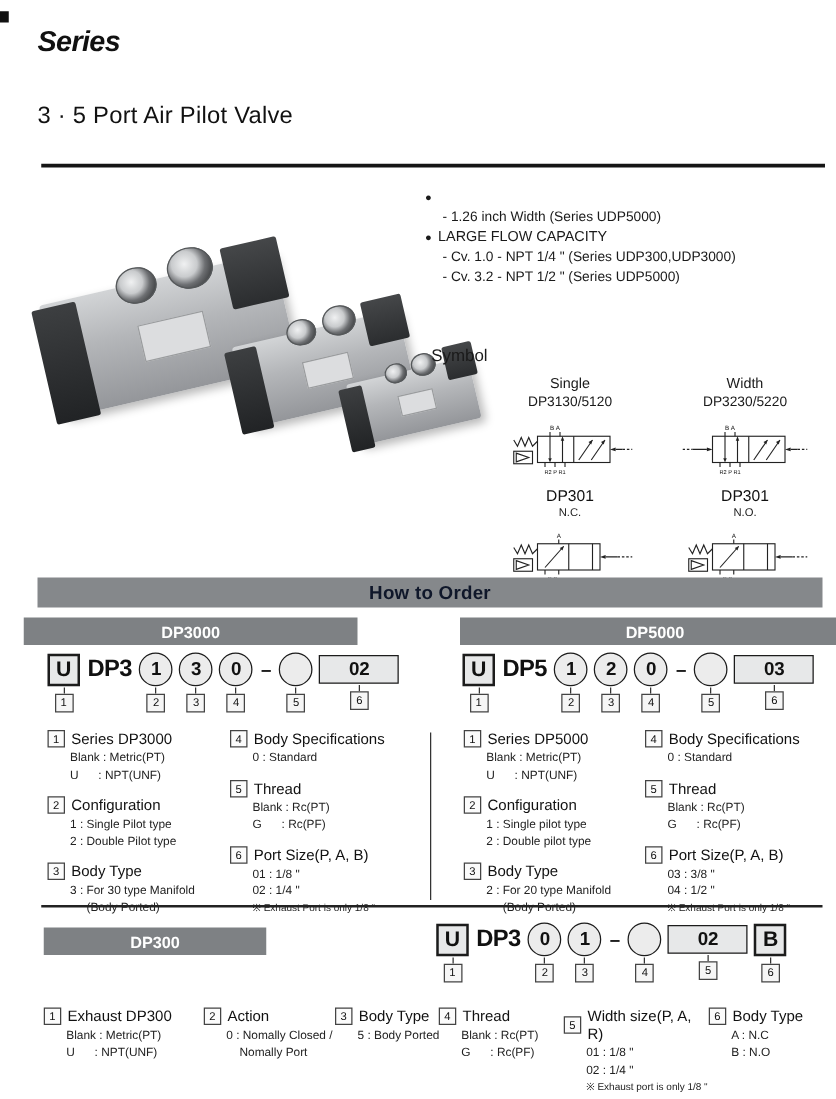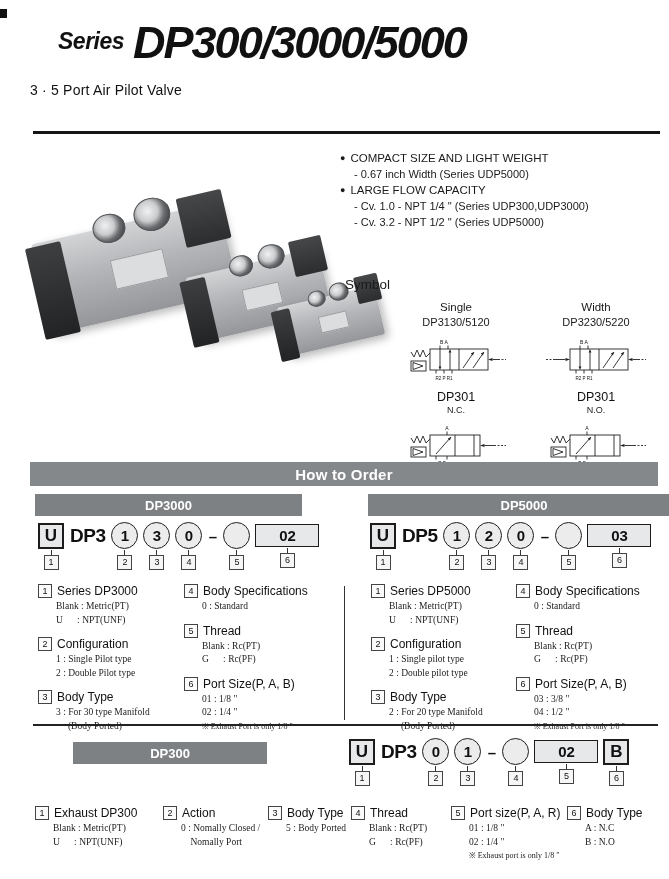--- a/index.html
+++ b/index.html
@@ -2,24 +2,24 @@
 <html><head>
 <meta charset="utf-8">
 <style>
   html,body{margin:0;padding:0;background:#fff;}
   body{width:669px;height:879px;font-family:"Liberation Sans",sans-serif;color:#111;}
   .page{position:absolute;left:0;top:0;width:669px;height:879px;background:#fff;overflow:hidden;}
 
   .corner-mark{position:absolute;left:0;top:9px;width:7px;height:9px;background:#111;}
 
   
-  .header-row{position:absolute;left:30px;top:20px;display:flex;align-items:center;gap:9px;margin-left:28px;}
+  .header-row{position:absolute;left:30px;top:20px;display:flex;align-items:flex-end;gap:9px;}
   .hdr-series{font-style:italic;font-weight:600;font-size:23px;letter-spacing:-0.5px;padding-bottom:3px;}
   .hdr-title{font-style:italic;font-weight:700;font-size:45px;letter-spacing:-2px;line-height:1;}
-  .hdr-sub{position:absolute;left:30px;top:82px;font-size:14px;letter-spacing:0.2px;}
+  .hdr-sub{position:absolute;left:30px;top:82px;font-size:19px;letter-spacing:0.2px;}
   .hdr-rule{position:absolute;left:33px;top:131px;width:627px;height:3px;background:#151515;}
 
   
   .features{position:absolute;left:340px;top:150px;width:326px;}
   .feat-label{display:flex;align-items:center;gap:5px;font-size:11.5px;line-height:16px;color:#1a1a1a;}
   .feat-label .bullet{font-size:9px;}
   .feat-detail{margin-left:14px;font-size:11px;line-height:16px;color:#1a1a1a;}
 
   
   .photo{position:absolute;left:35px;top:198px;width:312px;height:172px;}
@@ -52,26 +52,26 @@
   .sym-grid{position:absolute;left:398px;top:300px;width:256px;display:flex;gap:24px;}
   .sym-col{width:124px;display:flex;flex-direction:column;align-items:center;}
   .sym-type{font-size:11.5px;line-height:15px;color:#1a1a1a;}
   .sym-model{font-size:11px;line-height:15px;color:#1a1a1a;}
   .sym{margin-top:7px;}
   .sym301{margin-top:6px;font-size:12.5px;line-height:15px;}
   .sym-mode{font-size:9px;line-height:11px;color:#1a1a1a;}
 
   
   .hto-bar{position:absolute;left:30px;top:462px;width:628px;height:24px;background:#85888b;
-    color:#ffffff;font-weight:700;font-size:15px;display:flex;align-items:center;justify-content:center;letter-spacing:0.2px;}
+    color:#0f172a;font-weight:700;font-size:15px;display:flex;align-items:center;justify-content:center;letter-spacing:0.2px;}
   .sub-bar{position:absolute;height:22px;background:#7e8184;color:#fff;font-weight:700;font-size:13px;
     display:flex;align-items:center;justify-content:center;}
-  .bar-3000{left:35px;top:494px;width:267px;}
+  .bar-3000{left:19px;top:494px;width:267px;}
   .bar-5000{left:368px;top:494px;width:312px;}
-  .bar-300{left:35px;top:742px;width:194px;margin-left:38px;}
+  .bar-300{left:35px;top:742px;width:178px;}
 
   
   .code-row{position:absolute;display:flex;align-items:flex-start;gap:5px;}
   .code-3000{left:38px;top:520px;}
   .code-5000{left:370px;top:520px;}
   .code-300{left:349px;top:736px;}
   .unit{display:flex;flex-direction:column;align-items:center;}
   .u-main{height:32px;display:flex;align-items:center;justify-content:center;font-weight:700;color:#111;box-sizing:border-box;}
   .unit.ubox .u-main{width:26px;height:26px;border:2px solid #1c1c1c;background:#e7e8e9;font-size:17px;margin-top:3px;}
   .unit.label .u-main{font-size:19px;letter-spacing:-0.5px;padding:0 1px;}
@@ -81,21 +81,21 @@
   .u-tail{display:flex;flex-direction:column;align-items:center;height:22px;margin-top:1px;}
   .u-line{width:1px;height:5px;background:#333;}
   .u-pos{width:13px;height:13px;border:1px solid #444;background:#f6f6f6;font-size:9px;line-height:13px;text-align:center;color:#111;}
 
   
   .spec{margin-bottom:10px;}
   .spec-head{display:flex;align-items:center;gap:5px;}
   .spec-num{width:12px;height:12px;border:1px solid #444;background:#fbfbfb;font-size:9px;line-height:12px;text-align:center;flex:0 0 auto;color:#111;}
   .spec-title{font-size:12px;color:#111;}
   .spec-lines{margin:2px 0 0 18px;}
-  .spec-lines .ln{font-size:9.5px;line-height:13.5px;color:#222;white-space:pre;font-family:Liberation Serif, serif;}
+  .spec-lines .ln{font-size:9.5px;line-height:13.5px;color:#222;white-space:pre;}
   .spec-lines .ln.small{font-size:8px;}
 
   .specs-3000-l{position:absolute;left:38px;top:584px;width:144px;}
   .specs-3000-r{position:absolute;left:184px;top:584px;width:158px;}
   .specs-5000-l{position:absolute;left:371px;top:584px;width:144px;}
   .specs-5000-r{position:absolute;left:516px;top:584px;width:150px;}
   .col-divider{position:absolute;left:344px;top:586px;width:1px;height:134px;background:#333;}
   .mid-rule{position:absolute;left:33px;top:724px;width:625px;height:2px;background:#222;}
 
   .dp300-specs{position:absolute;left:35px;top:806px;display:flex;}
@@ -108,32 +108,30 @@
 </style>
 </head>
 <body>
 
 <div class="page">
 
   <div class="corner-mark"></div>
 
   <div class="header-row">
     <span class="hdr-series">Series</span>
-    <span class="hdr-title">DP300/3000/5000</span>
   </div>
   <div class="hdr-sub">3 · 5 Port Air Pilot Valve</div>
   <div class="hdr-rule"></div>
 
   <div class="features" id="features">
       <div>
         <div class="feat-label">
           <span class="bullet">●</span>
-          <span>COMPACT SIZE AND LIGHT WEIGHT</span>
-        </div>
-        <div class="feat-detail">- 0.67 inch Width (Series UDP5000)</div>
+        </div>
+        <div class="feat-detail">- 1.26 inch Width (Series UDP5000)</div>
       </div>
       <div>
         <div class="feat-label">
           <span class="bullet">●</span>
           <span>LARGE FLOW CAPACITY</span>
         </div>
         <div class="feat-detail">- Cv. 1.0 - NPT 1/4 " (Series UDP300,UDP3000)</div>
         <div class="feat-detail">- Cv. 3.2 - NPT 1/2 " (Series UDP5000)</div>
       </div>
     </div>
@@ -613,21 +611,21 @@
           <span class="spec-title">Thread</span>
         </div>
         <div class="spec-lines">
           <div class="ln">Blank : Rc(PT)</div>
           <div class="ln">G      : Rc(PF)</div>
         </div>
       </div>
       <div class="spec">
         <div class="spec-head">
           <span class="spec-num">5</span>
-          <span class="spec-title">Port size(P, A, R)</span>
+          <span class="spec-title">Width size(P, A, R)</span>
         </div>
         <div class="spec-lines">
           <div class="ln">01 : 1/8 "</div>
           <div class="ln">02 : 1/4 "</div>
           <div class="ln small">※ Exhaust port is only 1/8 "</div>
         </div>
       </div>
       <div class="spec">
         <div class="spec-head">
           <span class="spec-num">6</span>

